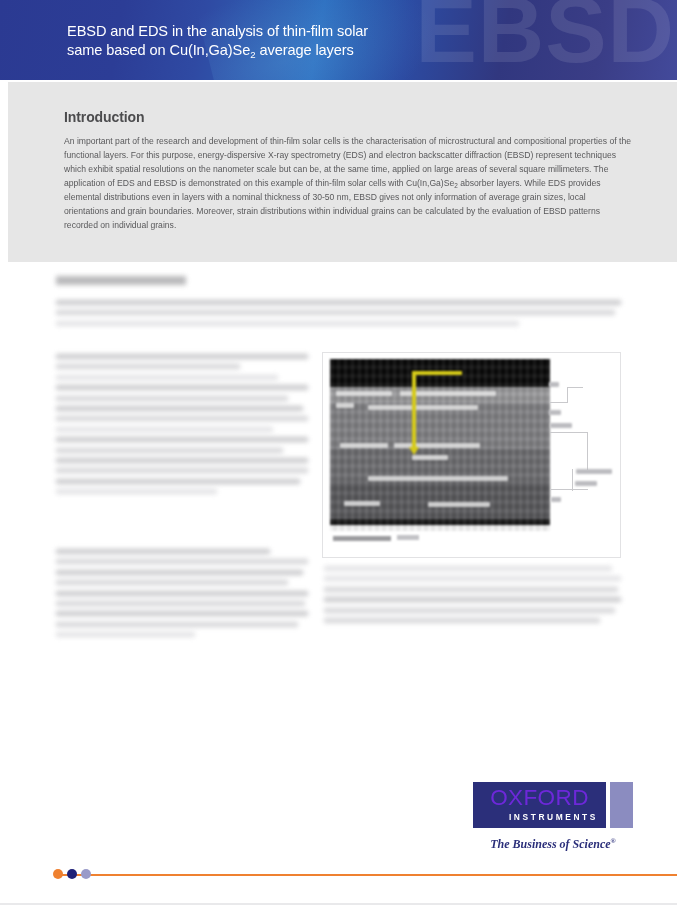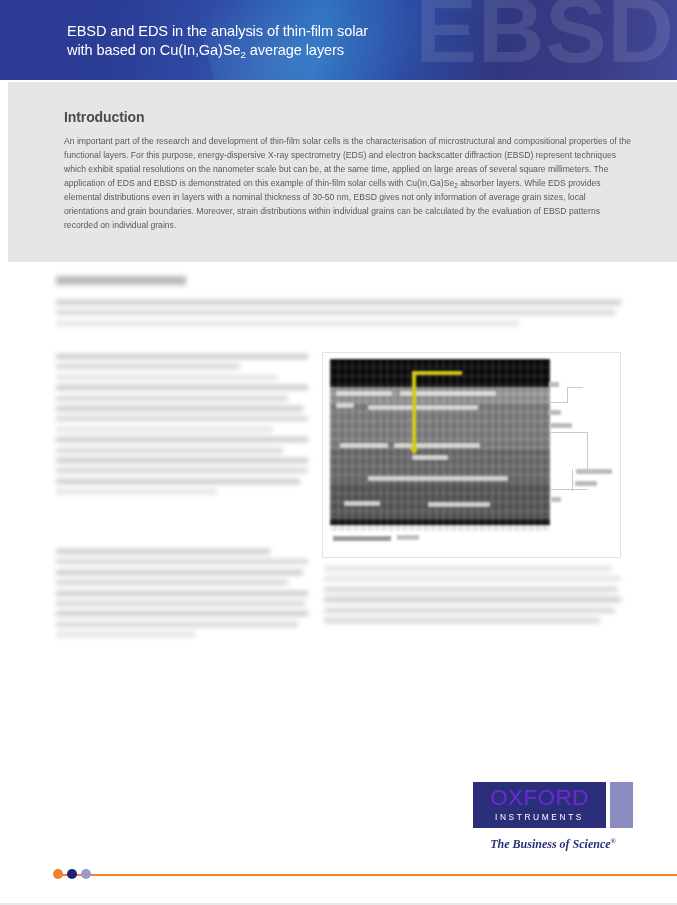--- a/index.html
+++ b/index.html
@@ -266,25 +266,25 @@
     color: #6d28d9;
     font-size: 22.5px;
     font-weight: normal;
     letter-spacing: 0.4px;
     font-family: "Liberation Sans", sans-serif;
   }
   .logo-instruments {
     position: absolute;
     left: 8px; top: 30px;
     width: 117px;
-    text-align: center;
+    text-align: right;
     color: #ffffff;
     font-size: 8.4px;
     letter-spacing: 2.6px;
-    font-weight: normal;
+    font-weight: bold;
   }
   .logo-tagline {
     margin-top: 9px;
     width: 160px;
     text-align: center;
     color: #2b2f7a;
     font-family: "Liberation Serif", serif;
     font-style: italic;
     font-size: 12px;
     font-weight: bold;
@@ -322,21 +322,21 @@
   }
 </style>
 </head>
 <body>
 
 <div class="header">
   <div class="header-streak"></div>
   <div class="header-watermark">EBSD</div>
   <div class="header-title">
     <span>EBSD and EDS in the analysis of thin-film solar</span><br>
-    <span>with based on Cu(In,Ga)Se</span><sub>2</sub><span> average layers</span>
+    <span>same based on Cu(In,Ga)Se</span><sub>2</sub><span> average layers</span>
   </div>
 </div>
 
 <div class="intro-band">
   <div class="intro-title">Introduction</div>
   <div class="intro-body">
     <span>An important part of the research and development of thin-film solar cells is the characterisation of microstructural and compositional properties of the functional layers. For this purpose, energy-dispersive X-ray spectrometry (EDS) and electron backscatter diffraction (EBSD) represent techniques which exhibit spatial resolutions on the nanometer scale but can be, at the same time, applied on large areas of several square millimeters.  The application of EDS and EBSD is demonstrated on this example of thin-film solar cells with Cu(In,Ga)Se</span><sub>2</sub><span> absorber layers. While EDS provides elemental distributions even in layers with a nominal thickness of 30-50 nm, EBSD gives not only information of average grain sizes, local orientations and grain boundaries. Moreover, strain distributions within individual grains can be calculated by the evaluation of EBSD patterns recorded on individual grains.</span>
   </div>
 </div>
 

